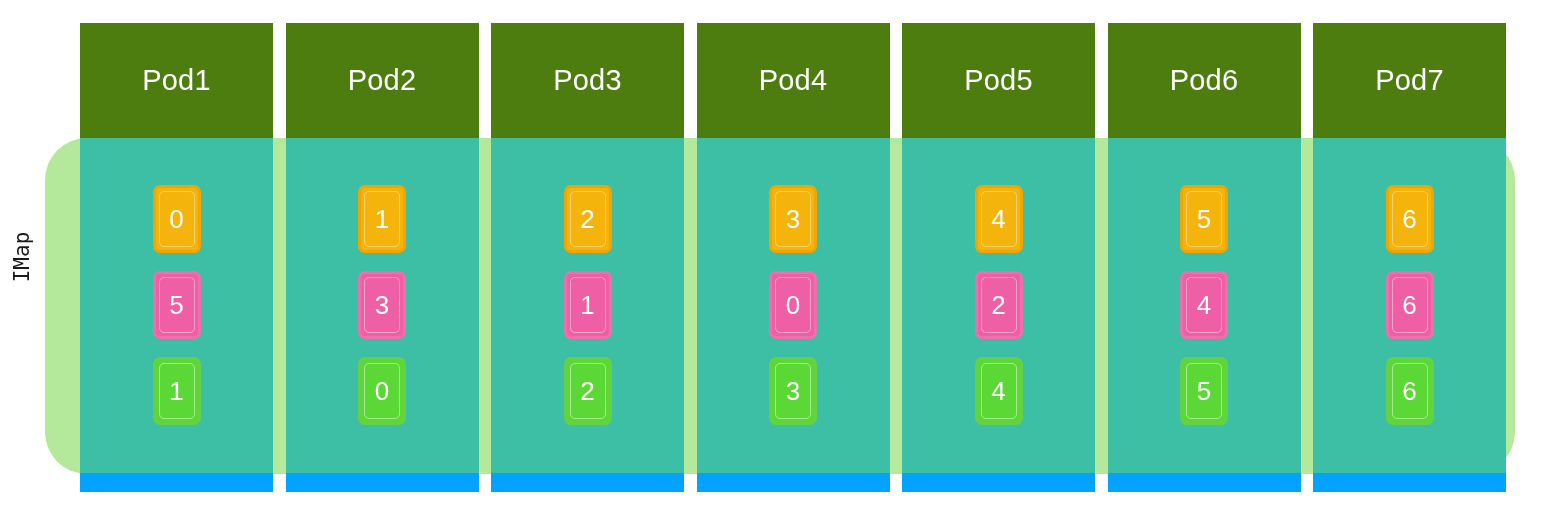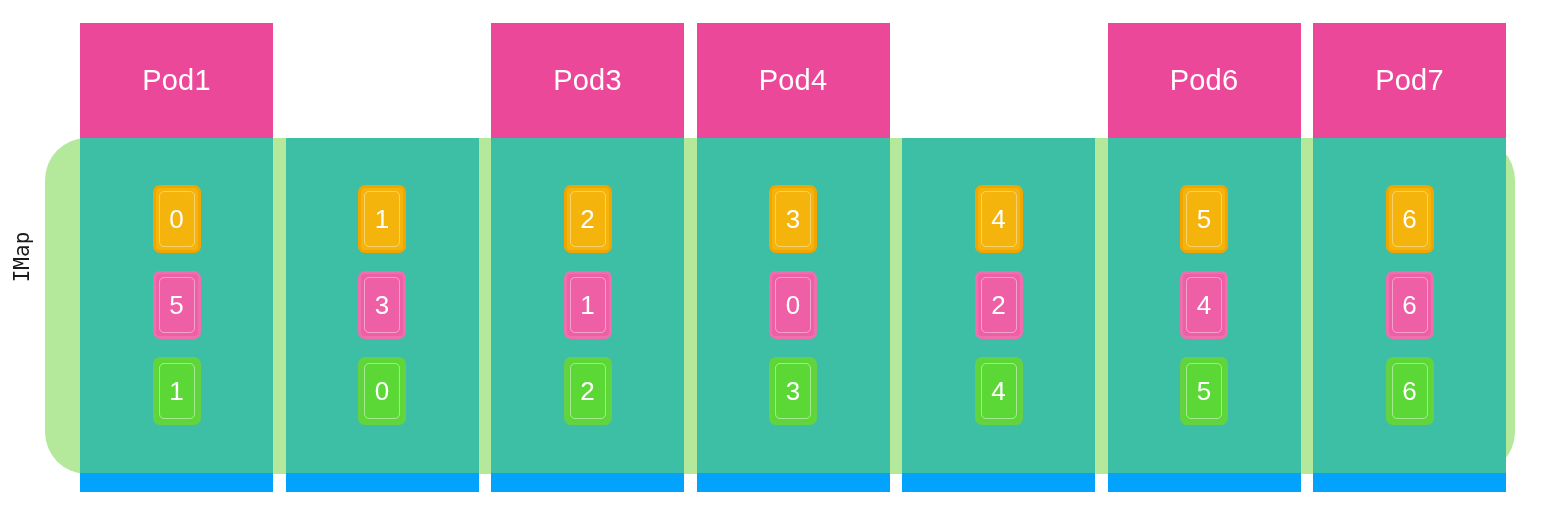--- a/index.html
+++ b/index.html
@@ -68,21 +68,21 @@
     width: 193px;
     height: 469px;
   }
 
   .pod-header {
     position: absolute;
     left: 0;
     top: 0;
     width: 100%;
     height: 115px;
-    background: #ec4899;
+    background: #4d7c0f;
     display: flex;
     align-items: center;
     justify-content: center;
   }
   .pod-header-label {
     color: #ffffff;
     font-size: 29px;
     font-family: "Liberation Sans", sans-serif;
     letter-spacing: 0.2px;
   }
@@ -187,20 +187,23 @@
           <div class="card kind-b">
             <span class="card-value">5</span>
           </div>
           <div class="card kind-c">
             <span class="card-value">1</span>
           </div>
         </div>
         <div class="pod-footer"></div>
       </div>
       <div class="pod" style="left: 285.5px;">
+        <div class="pod-header">
+          <span class="pod-header-label">Pod2</span>
+        </div>
         <div class="pod-body">
           <div class="card kind-a">
             <span class="card-value">1</span>
           </div>
           <div class="card kind-b">
             <span class="card-value">3</span>
           </div>
           <div class="card kind-c">
             <span class="card-value">0</span>
           </div>
@@ -235,20 +238,23 @@
           <div class="card kind-b">
             <span class="card-value">0</span>
           </div>
           <div class="card kind-c">
             <span class="card-value">3</span>
           </div>
         </div>
         <div class="pod-footer"></div>
       </div>
       <div class="pod" style="left: 902px;">
+        <div class="pod-header">
+          <span class="pod-header-label">Pod5</span>
+        </div>
         <div class="pod-body">
           <div class="card kind-a">
             <span class="card-value">4</span>
           </div>
           <div class="card kind-b">
             <span class="card-value">2</span>
           </div>
           <div class="card kind-c">
             <span class="card-value">4</span>
           </div>

